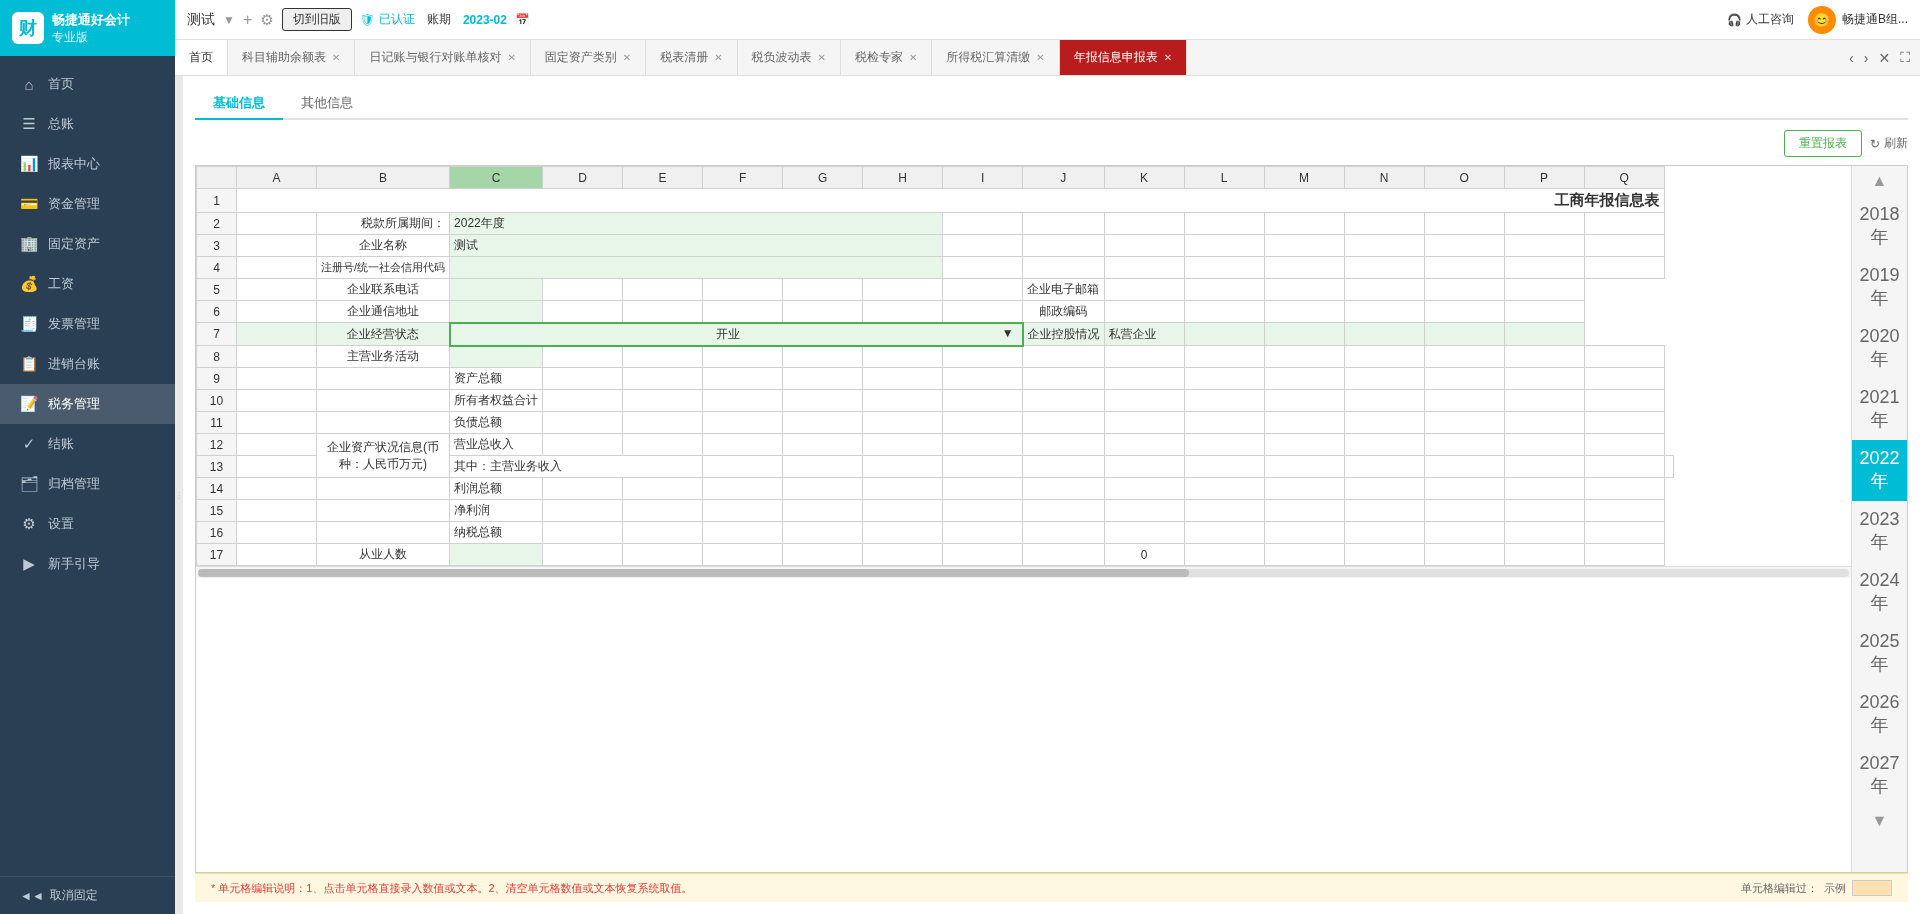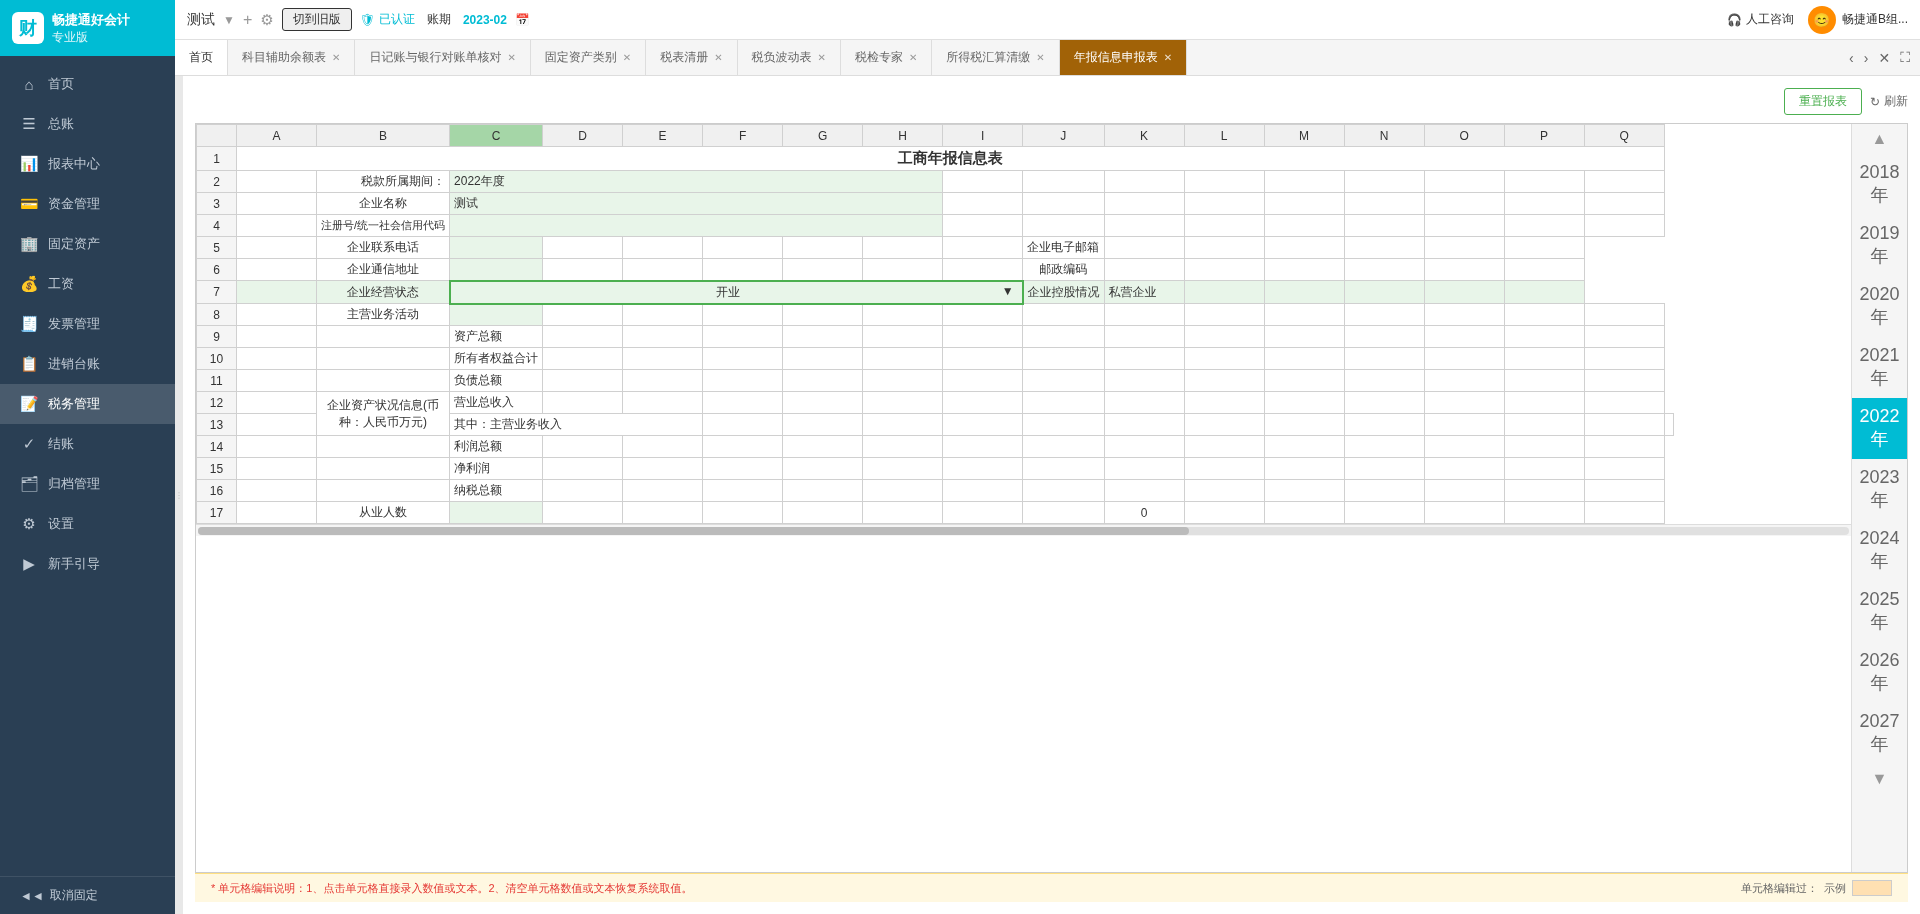--- a/index.html
+++ b/index.html
@@ -29,21 +29,21 @@
     .topbar-period { font-size: 12px; color: #333; margin-left: 4px; }
     .topbar-right { margin-left: auto; display: flex; align-items: center; gap: 14px; }
     .topbar-service { display: flex; align-items: center; gap: 4px; color: #333; font-size: 12px; cursor: pointer; }
     .topbar-user { display: flex; align-items: center; gap: 6px; cursor: pointer; }
     .topbar-avatar { width: 28px; height: 28px; border-radius: 50%; background: #ff8c00; display: flex; align-items: center; justify-content: center; }
     .topbar-username { font-size: 12px; color: #333; text-align: right; }
 
     
     .tabs-bar { background: #f5f5f5; height: 36px; display: flex; align-items: center; border-bottom: 1px solid #ddd; overflow: hidden; flex-shrink: 0; }
     .tab { display: flex; align-items: center; gap: 4px; padding: 0 14px; height: 36px; font-size: 12px; color: #666; cursor: pointer; border-right: 1px solid #ddd; white-space: nowrap; background: #f5f5f5; }
-    .tab.active { background: #a16207; color: white; }
+    .tab.active { background: #b91c1c; color: white; }
     .tab-home { background: white; color: #333; }
     .tab-close { font-size: 10px; color: #999; cursor: pointer; margin-left: 2px; }
     .tab.active .tab-close { color: rgba(255,255,255,0.8); }
     .tabs-nav { display: flex; align-items: center; gap: 2px; padding: 0 6px; margin-left: auto; }
     .tabs-nav button { background: none; border: none; cursor: pointer; color: #666; font-size: 14px; padding: 2px 4px; }
 
     
     .content { flex: 1; display: flex; overflow: hidden; background: white; }
     .content-main { flex: 1; display: flex; flex-direction: column; overflow: hidden; padding: 12px; }
 
@@ -61,21 +61,21 @@
     .spreadsheet-wrapper { flex: 1; overflow: hidden; display: flex; border: 1px solid #ccc; position: relative; }
     .spreadsheet-scroll { flex: 1; overflow: auto; }
     .spreadsheet { border-collapse: collapse; font-size: 12px; }
     .spreadsheet th, .spreadsheet td { border: 1px solid #d0d0d0; white-space: nowrap; }
     .spreadsheet th { background: #f5f5f5; text-align: center; font-weight: normal; min-width: 40px; padding: 2px 4px; color: #333; height: 22px; }
     .spreadsheet td { padding: 2px 4px; height: 22px; color: #333; vertical-align: middle; }
     .col-header { background: #f0f0f0 !important; text-align: center !important; font-weight: normal; }
     .row-header { background: #f0f0f0; text-align: center; min-width: 36px; width: 36px; }
     .col-cd { background: #e8f5e9 !important; }
     .header-c { background: #a5d6a7 !important; }
-    .title-cell { text-align: center; font-size: 15px; font-weight: bold; }
+    .title-cell { text-align: right; font-size: 15px; font-weight: bold; }
 
     
     .year-sidebar { width: 56px; background: #f5f5f5; border-left: 1px solid #ddd; display: flex; flex-direction: column; align-items: center; overflow-y: auto; flex-shrink: 0; }
     .year-nav-btn { width: 100%; display: flex; justify-content: center; align-items: center; padding: 6px 0; cursor: pointer; color: #999; background: none; border: none; font-size: 16px; }
     .year-item { width: 100%; text-align: center; padding: 8px 2px; font-size: 18px; color: #666; cursor: pointer; }
     .year-item.active { background: #00bcd4; color: white; border-radius: 0; }
 
     
     .bottom-bar { background: #fff8e1; padding: 6px 16px; font-size: 11px; color: #e53935; border-top: 1px solid #ffe082; display: flex; align-items: center; justify-content: space-between; flex-shrink: 0; }
     .bottom-bar-right { display: flex; align-items: center; gap: 6px; color: #666; }
@@ -230,20 +230,24 @@
   <button>›</button>
   <button>✕</button>
   <button>⛶</button>
 </div>
     </div>
 
   <div class="content">
     <div class="resize-handle">⋮</div>
     <div class="content-main">
 
+      <div class="subtabs" id="subtabs">
+          <div class="subtab active">基础信息</div>
+          <div class="subtab">其他信息</div>
+        </div>
 
       <div class="toolbar">
         <button class="btn-reset">重置报表</button>
         <button class="btn-refresh">
           <span>↻</span>
           <span>刷新</span>
         </button>
       </div>
 
       <div class="spreadsheet-wrapper">

